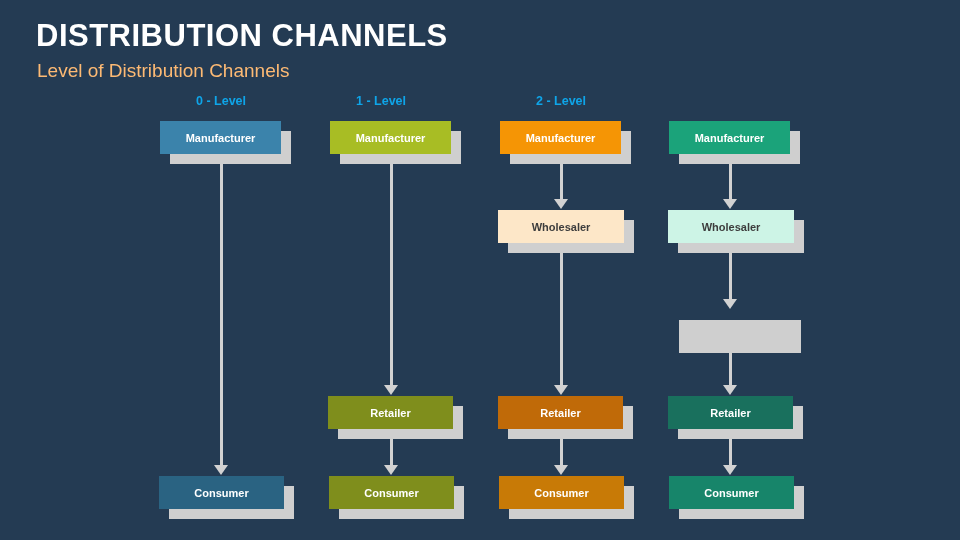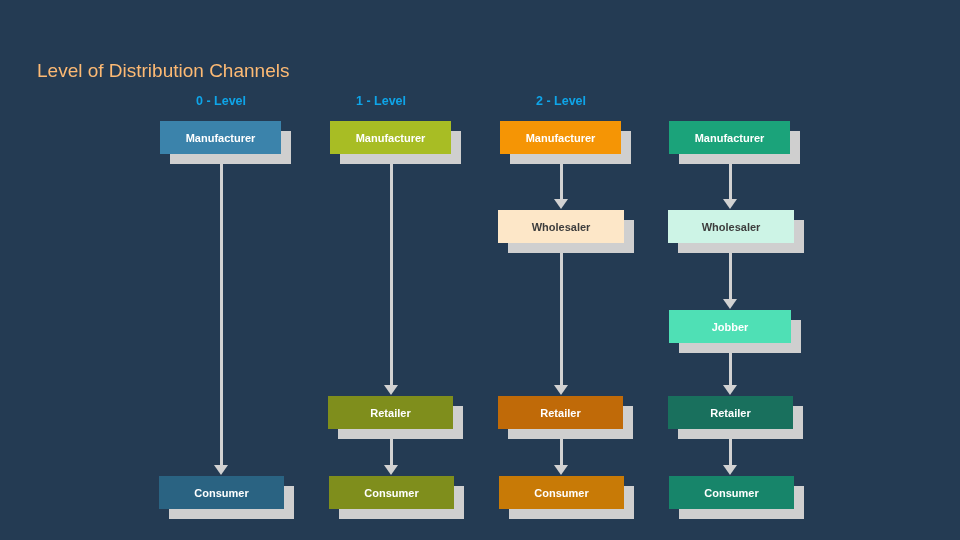--- a/index.html
+++ b/index.html
@@ -62,20 +62,21 @@
     border-right:7px solid transparent;
     border-top:10px solid #d2d2d2;
     z-index:1;
   }
 </style>
 </head>
 <body>
 
 <div id="stage">
 
+  <div id="title">DISTRIBUTION CHANNELS</div>
   <div id="subtitle">Level of Distribution Channels</div>
 
   <div id="diagram"></div>
 
 <div class="col-head" style="left: 141px; width: 160px;">0 - Level</div>
     <div class="conn-line" style="left: 219.5px; top: 154px; height: 314px; background: rgb(210, 210, 210);"></div>
     <div class="conn-head" style="left: 214px; top: 465px; border-top-color: rgb(210, 210, 210);"></div>
     <div class="node-shadow" style="left: 170px; top: 131px; width: 121px; background: rgb(207, 207, 207);"></div>
     <div class="node" style="left: 160px; top: 121px; width: 121px; background: rgb(59, 131, 171); color: rgb(255, 255, 255);">
       <span>Manufacturer</span>
@@ -134,23 +135,20 @@
     <div class="conn-head" style="left: 723px; top: 465px; border-top-color: rgb(210, 210, 210);"></div>
     <div class="node-shadow" style="left: 679px; top: 131px; width: 121px; background: rgb(207, 207, 207);"></div>
     <div class="node" style="left: 669px; top: 121px; width: 121px; background: rgb(27, 163, 122); color: rgb(255, 255, 255);">
       <span>Manufacturer</span>
     </div>
     <div class="node-shadow" style="left: 678px; top: 220px; width: 126px; background: rgb(207, 207, 207);"></div>
     <div class="node" style="left: 668px; top: 210px; width: 126px; background: rgb(205, 244, 230); color: rgb(61, 61, 61);">
       <span>Wholesaler</span>
     </div>
     <div class="node-shadow" style="left: 679px; top: 320px; width: 122px; background: rgb(207, 207, 207);"></div>
-    <div class="node" style="left: 669px; top: 310px; width: 122px; background: rgb(79, 224, 181); color: rgb(255, 255, 255);">
-      <span>Jobber</span>
-    </div>
     <div class="node-shadow" style="left: 678px; top: 406px; width: 125px; background: rgb(207, 207, 207);"></div>
     <div class="node" style="left: 668px; top: 396px; width: 125px; background: rgb(25, 112, 93); color: rgb(255, 255, 255);">
       <span>Retailer</span>
     </div>
     <div class="node-shadow" style="left: 679px; top: 486px; width: 125px; background: rgb(207, 207, 207);"></div>
     <div class="node" style="left: 669px; top: 476px; width: 125px; background: rgb(23, 133, 106); color: rgb(255, 255, 255);">
       <span>Consumer</span>
     </div>
   </div>
 

